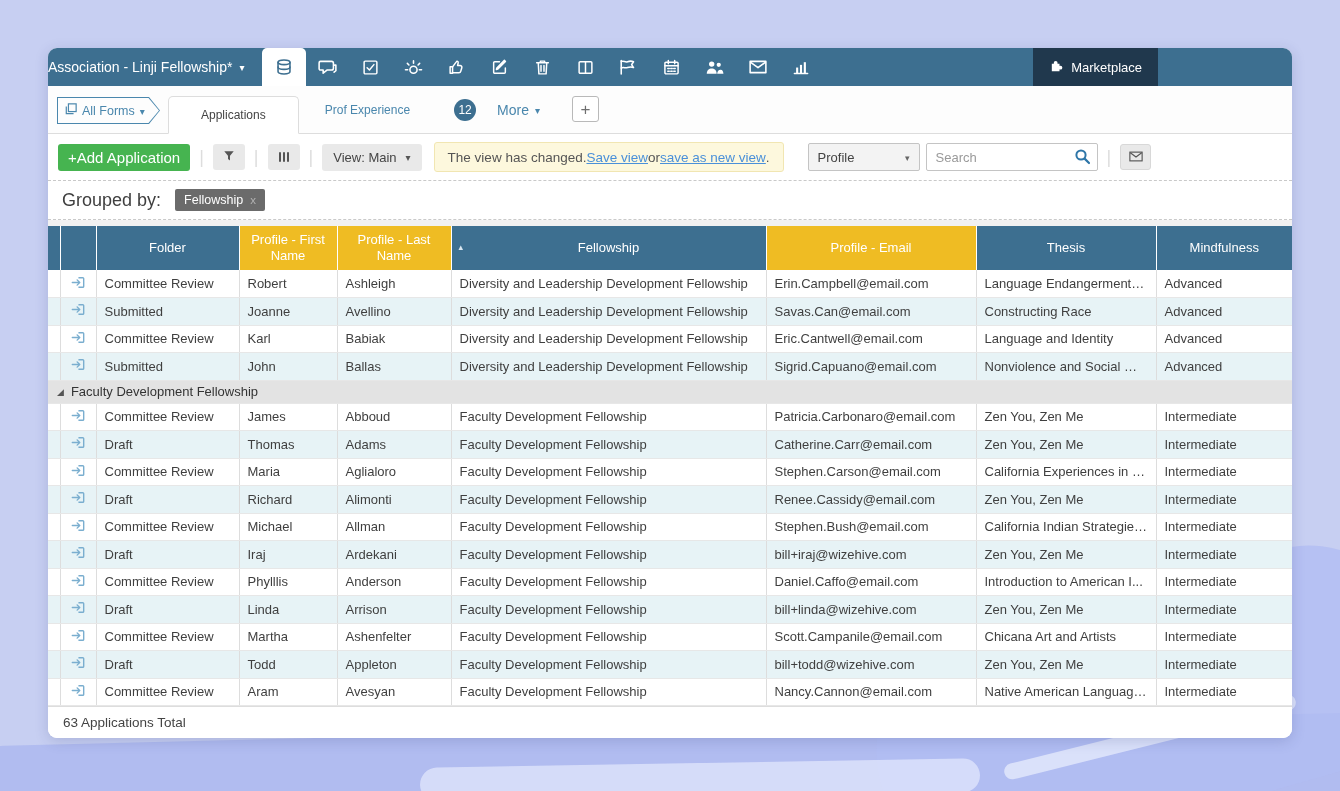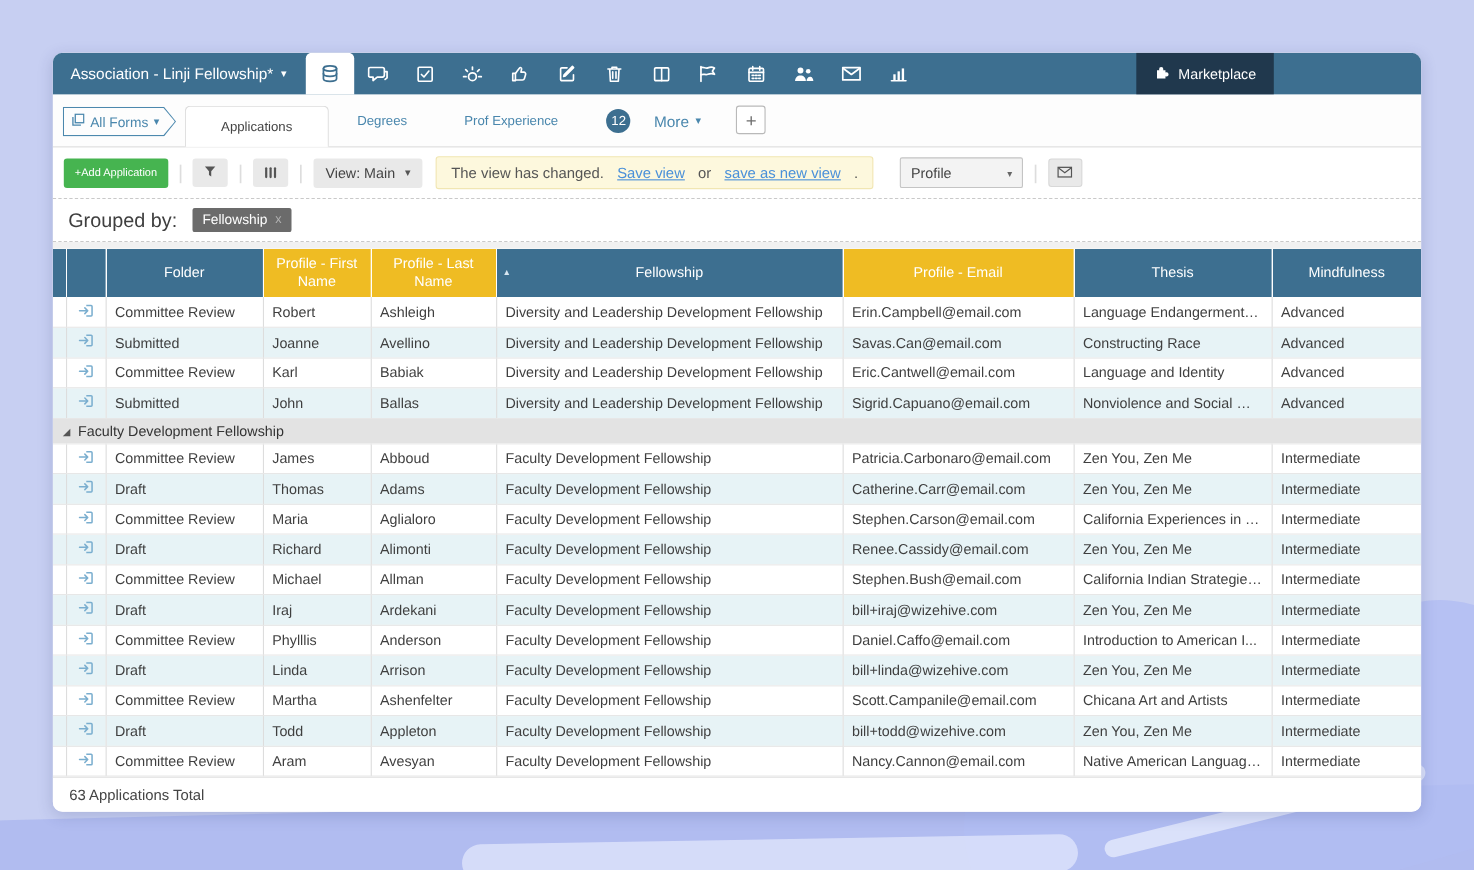--- a/index.html
+++ b/index.html
@@ -18,21 +18,21 @@
   .bg-stroke.s4 { right:40px; bottom:46px; width:300px; height:16px; background:#dfe4fb; border-radius:10px; transform:rotate(-14deg); opacity:.9; }
 
   .card {
     position:absolute; left:48px; top:48px; width:1244px; height:690px;
     background:#fff; border-radius:9px; box-shadow:0 3px 14px rgba(40,50,110,.18);
     display:flex; flex-direction:column; overflow:hidden;
   }
 
   
   .topbar { height:38px; background:#3d6f90; display:flex; align-items:stretch; flex:none; }
-  .app-title { display:flex; align-items:center; gap:7px; color:#fff; font-size:14px; padding:0 18px 0 16px; cursor:pointer; white-space:nowrap; }
+  .app-title { display:flex; align-items:center; gap:7px; color:#fff; font-size:14px; padding:0 18px 0 0; cursor:pointer; white-space:nowrap; }
   .caret { font-size:10px; line-height:1; position:relative; top:1px; }
   .nav-icons { display:flex; align-items:stretch; }
   .nav-icon { width:43px; display:flex; align-items:center; justify-content:center; cursor:pointer; }
   .nav-icon svg { display:block; }
   .nav-icon.active { background:#fff; border-radius:5px 5px 0 0; width:44px; }
   .nav-icon.active svg path, .nav-icon.active svg ellipse, .nav-icon.active svg rect, .nav-icon.active svg circle { stroke:#3d6f90; }
   .topbar-spacer { flex:1; }
   .marketplace { background:#20384d; color:#fff; font-size:13px; display:flex; align-items:center; gap:7px; padding:0 16px; margin-right:134px; cursor:pointer; white-space:nowrap; }
 
   
@@ -48,27 +48,27 @@
   .tab.active { background:#fff; border:1px solid #ddd; border-bottom:1px solid #fff; border-radius:5px 5px 0 0;
     color:#444; height:38px; margin-bottom:-1px; padding:0 32px; }
   .more-tab { display:flex; align-items:center; gap:6px; padding:0 18px; cursor:pointer; height:100%; }
   .more-badge { width:22px; height:22px; border-radius:50%; background:#3d6f90; color:#fff; font-size:12px; display:flex; align-items:center; justify-content:center; }
   .more-label { color:#4a87ad; font-size:14px;padding-left:15px; }
   .add-tab-btn { width:27px; height:26px; border:1px solid #b9b9b9; border-radius:3px; background:#fff; color:#6f6f6f;
     font-size:17px; line-height:1; display:flex; align-items:center; justify-content:center; cursor:pointer; margin:0 0 11px 14px; }
 
   
   .toolbar { height:46px; background:#fff; display:flex; align-items:center; padding:0 10px; flex:none; }
-  .btn-add { background:#46b450; color:#fff; font-size:10px; border:none; border-radius:3px; height:27px; padding:0 10px; cursor:pointer; white-space:nowrap; }
+  .btn-add { background:#46b450; color:#fff; font-size:15px; border:none; border-radius:3px; height:27px; padding:0 10px; cursor:pointer; white-space:nowrap; }
   .tb-sep { color:#ddd; font-size:18px; margin:0 9px; font-weight:300; }
   .tb-btn { height:26px; min-width:32px; background:#e9e9e9; border:none; border-radius:3px; display:flex; align-items:center; justify-content:center; cursor:pointer; padding:0 8px; gap:2px; }
   .col-bar { width:2px; height:10px; background:#555; border-radius:1px; }
   .view-btn { height:27px; background:#e9e9e9; border:none; border-radius:3px; font-size:13px; color:#444; padding:0 11px; display:flex; align-items:center; gap:9px; cursor:pointer; white-space:nowrap; }
   .view-btn .caret { color:#555; }
-  .notice { margin-left:12px; height:30px; background:#fdf8dd; border:1px solid #f1e6b2; border-radius:3px; display:flex; align-items:center; gap:12px; padding:0 13px; font-size:13.5px; color:#555; white-space:nowrap; }
+  .notice { margin-left:12px; height:30px; background:#fdf8dd; border:1px solid #f1e6b2; border-radius:3px; display:flex; align-items:center; gap:0; padding:0 13px; font-size:13.5px; color:#555; white-space:nowrap; }
   .notice a { color:#4a90d9; text-decoration:underline; cursor:pointer; }
   .filter-select { margin-left:24px; width:112px; height:28px; background:#f3f3f3; border:1px solid #c4c4c4; border-radius:2px; font-size:13px; color:#444; display:flex; align-items:center; justify-content:space-between; padding:0 9px; cursor:pointer; }
   .filter-select .caret { color:#666; font-size:9px; }
   .search-wrap { position:relative; margin-left:6px; }
   .search-input { width:172px; height:28px; border:1px solid #c4c4c4; border-radius:2px; padding:0 30px 0 9px; font-size:13px; color:#444; font-family:"Liberation Sans", sans-serif; }
   .search-input::placeholder { color:#9a9a9a; }
   .search-icon { position:absolute; right:7px; top:5px; cursor:pointer; }
   .mail-btn { height:26px; width:31px; background:#e9e9e9; border:1px solid #d8d8d8; border-radius:3px; display:flex; align-items:center; justify-content:center; cursor:pointer; }
 
   
@@ -216,21 +216,20 @@
                 <rect x="4" y="1" width="9" height="9" fill="none" stroke="#4a87ad" stroke-width="1.4"></rect>
                 <path d="M10 12.5H1.5V4" fill="none" stroke="#4a87ad" stroke-width="1.4"></path>
               </svg></span>
           <span>All Forms</span>
           <span class="caret">▾</span>
         </div>
       </div>
     </div>
     <div class="tabs-list" id="tabs-list">
         <div class="tab active">Applications</div>
-        <div class="tab">Degrees</div>
         <div class="tab">Prof Experience</div>
       </div>
     <div class="more-tab">
       <span class="more-badge">12</span>
       <span class="more-label">More</span>
       <span class="caret" style="color:#4a87ad">▾</span>
     </div>
     <div class="add-tab-btn">+</div>
   </div>
 
@@ -257,20 +256,27 @@
       <span>The view has changed.</span>
       <a>Save view</a>
       <span>or</span>
       <a>save as new view</a>
         <span>.</span>
     </div>
     <div class="filter-select">
       <span>Profile</span>
       <span class="caret">▾</span>
     </div>
+    <div class="search-wrap">
+      <input class="search-input" type="text" placeholder="Search" style="">
+      <span class="search-icon"><svg width="17" height="17" viewBox="0 0 17 17">
+            <circle cx="7" cy="7" r="4.6" fill="none" stroke="#2e76a8" stroke-width="2"></circle>
+            <line x1="10.6" y1="10.6" x2="15" y2="15" stroke="#2e76a8" stroke-width="2.2" stroke-linecap="round"></line>
+          </svg></span>
+    </div>
     <span class="tb-sep">|</span>
     <button class="mail-btn">
       <span><svg width="14" height="11" viewBox="0 0 16 12">
             <rect x="1" y="1" width="14" height="10" fill="none" stroke="#555" stroke-width="1.3"></rect>
             <path d="M1.5 1.8 8 6.6l6.5-4.8" fill="none" stroke="#555" stroke-width="1.3"></path>
           </svg></span>
     </button>
   </div>
 
   <div class="groupedrow">

